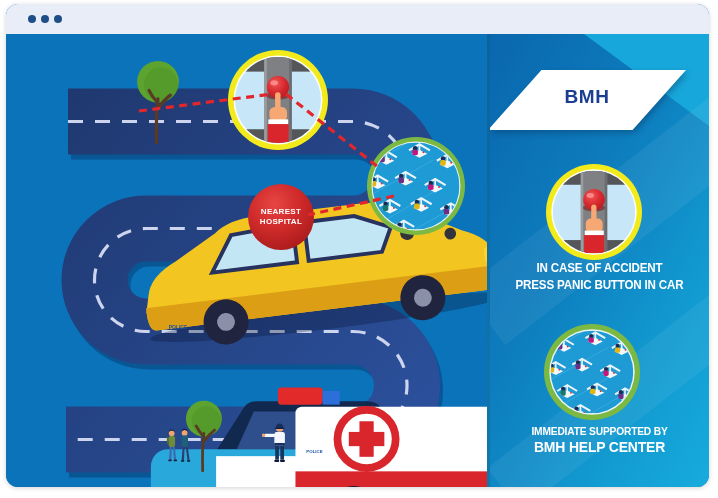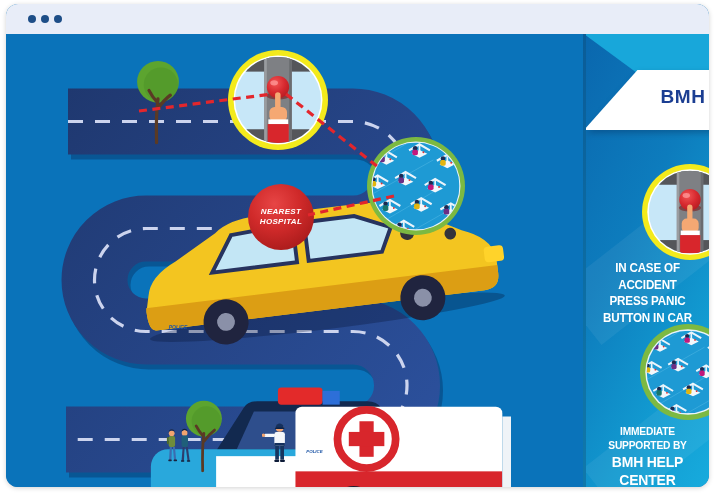--- a/index.html
+++ b/index.html
@@ -2,21 +2,21 @@
 <html><head>
 <meta charset="utf-8">
 <style>
   html,body{margin:0;padding:0;background:#ffffff;font-family:"Liberation Sans",sans-serif;}
   .stage{position:relative;width:718px;height:498px;background:#fff;overflow:hidden;}
   .window{position:absolute;left:6px;top:4px;width:703px;height:483px;border-radius:12px;overflow:hidden;
           background:#0a73ba;box-shadow:0 1px 5px rgba(0,0,0,.18);}
   .chrome{height:30px;background:#e8edf8;display:flex;align-items:center;padding-left:22px;gap:5px;}
   .dot{width:8px;height:8px;border-radius:50%;background:#1d4e87;}
   .content{display:flex;height:453px;}
-  .main{position:relative;width:577px;height:100%;background:#0a73ba;font-style:italic;}
+  .main{position:relative;width:481px;height:100%;background:#0a73ba;}
   .main svg{display:block;}
   .panel{position:relative;flex:1;height:100%;overflow:hidden;border-left:3px solid rgba(8,60,110,.45);
          background:linear-gradient(118deg,#0a67ae 0%,#0d7cbd 40%,#129bd1 75%,#17abdd 100%);}
   .ribbon-tr{position:absolute;top:0;right:0;width:125px;height:92px;background:#18a7da;
              clip-path:polygon(0 0,100% 0,100% 100%);}
   .sheen{position:absolute;background:rgba(255,255,255,.06);transform:rotate(-38deg);}
   .s1{left:-40px;top:150px;width:320px;height:70px;}
   .s2{left:-20px;top:330px;width:320px;height:55px;}
   .banner-wrap{position:absolute;top:36px;left:-2px;width:198px;height:60px;
                filter:drop-shadow(2px 3px 3px rgba(5,40,80,.35));}

